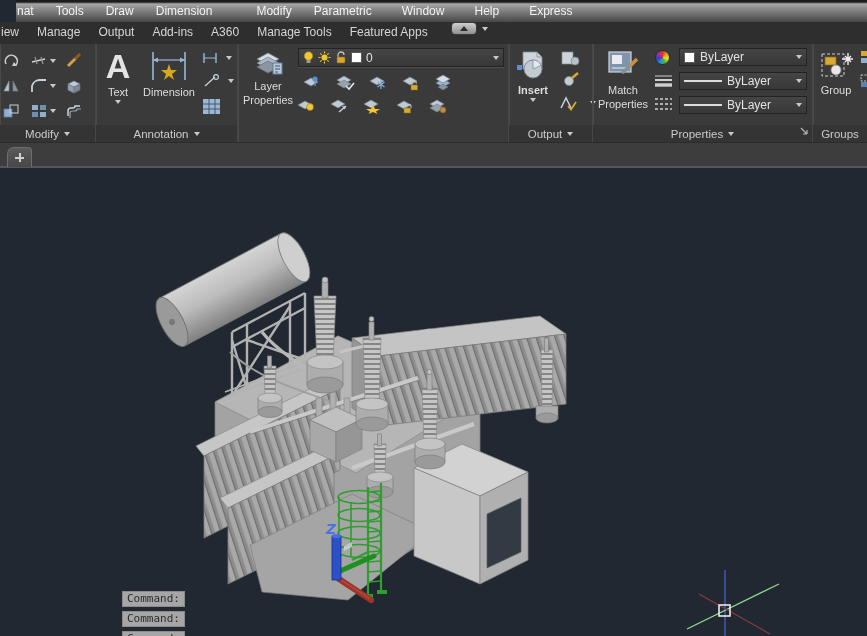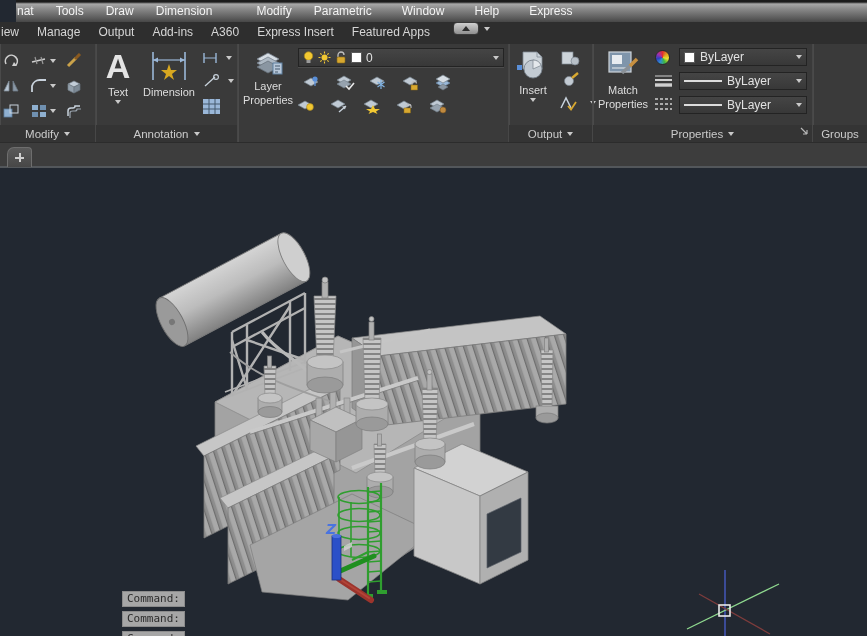--- a/index.html
+++ b/index.html
@@ -94,21 +94,21 @@
     <span class="mi" style="margin-left:8px">Help</span>
     <span class="mi" style="margin-left:8px">Express</span>
   </div>
 
   <div class="tabrow">
     <span class="rt">iew</span>
     <span class="rt">Manage</span>
     <span class="rt">Output</span>
     <span class="rt">Add-ins</span>
     <span class="rt">A360</span>
-    <span class="rt">Express Insert</span>
+    <span class="rt">Manage Tools</span>
     <span class="rt">Featured Apps</span>
     <span class="collapse-ctl">
       <span class="pill">
           <span class="tri-up"></span>
         </span>
       <span class="car"></span>
     </span>
   </div>
 
   <div class="ribbon">
@@ -340,21 +340,21 @@
                 <path d="M2 11 L9 7 L16 11 L9 15 Z" fill="#96a2ae" stroke="#76828c" stroke-width=".7"></path>
                 <circle cx="15" cy="13" r="3" fill="#c08a40" stroke="#7e5820" stroke-width=".6"></circle>
               </svg>
           </span>
         </div>
       </div>
     </div>
 
     <div class="panel" style="left:509px;width:84px;">
       <div class="pbody">
-        <div class="btnV" style="left:4px;top:4px;width:40px;">
+        <div class="btnV" style="left:4px;top:4px;width:40px;font-weight:bold;">
           <span class="ic" style="height:34px;">
             <svg width="36" height="32">
               <path d="M8 3 H22 L27 8 V20 H8 Z" fill="#cdd4da" stroke="#828c96" stroke-width=".8"></path>
               <path d="M22 3 V8 H27" fill="none" stroke="#828c96" stroke-width=".8"></path>
               <circle cx="18" cy="20" r="9" fill="#c2cad2" stroke="#78828c" stroke-width=".9"></circle>
               <path d="M18 20 L18 11 A9 9 0 0 1 26.2 16.4 Z" fill="#e4e8ec" stroke="#78828c" stroke-width=".7"></path>
               <rect x="2" y="16" width="5" height="5" fill="#5a8fd8"></rect>
             </svg>
           </span>
           <span>Insert</span>
@@ -440,20 +440,47 @@
           <span class="car"></span>
       </div>
       <span class="launcher">
         <svg width="9" height="9">
             <path d="M1 1 L7 7 M7 7 V3 M7 7 H3" stroke="#b8b8b8" stroke-width="1.2" fill="none"></path>
           </svg>
       </span>
     </div>
 
     <div class="panel" style="left:813px;width:54px;border-right:none;">
+      <div class="pbody">
+        <div class="btnV" style="left:3px;top:4px;width:40px;">
+          <span class="ic" style="height:34px;">
+            <svg width="34" height="32">
+              <rect x="3" y="5" width="22" height="22" fill="none" stroke="#cfcfcf" stroke-width="1" stroke-dasharray="3 2"></rect>
+              <rect x="6" y="8" width="11" height="8" fill="#d8a830" stroke="#8a6a14" stroke-width=".7"></rect>
+              <circle cx="17" cy="21" r="5" fill="#e8e8e8" stroke="#8a8a8a" stroke-width=".8"></circle>
+              <g stroke="#f0f0f0" stroke-width="1.4">
+                  <path d="M26 7 L32 13 M32 7 L26 13 M29 4 V16 M23 10 H34"></path>
+                </g>
+            </svg>
+          </span>
+          <span>Group</span>
+        </div>
+        <div class="lrow" style="left:47px;top:6px;">
+          <svg width="10" height="14">
+              <rect x="1" y="1" width="9" height="5" fill="#d8a830"></rect>
+              <rect x="1" y="8" width="9" height="5" fill="#8fb0d0"></rect>
+            </svg>
+        </div>
+        <div class="lrow" style="left:47px;top:30px;">
+          <svg width="10" height="14">
+              <rect x="1" y="1" width="8" height="6" fill="none" stroke="#cfcfcf" stroke-dasharray="2 1.4"></rect>
+              <rect x="1" y="8" width="8" height="5" fill="#5a80b8"></rect>
+            </svg>
+        </div>
+      </div>
       <div class="panel-label">
         <span>Groups</span>
       </div>
     </div>
   </div>
 
   <div class="tabstrip">
     <div class="newtab">
       <span class="plus"></span>
     </div>

